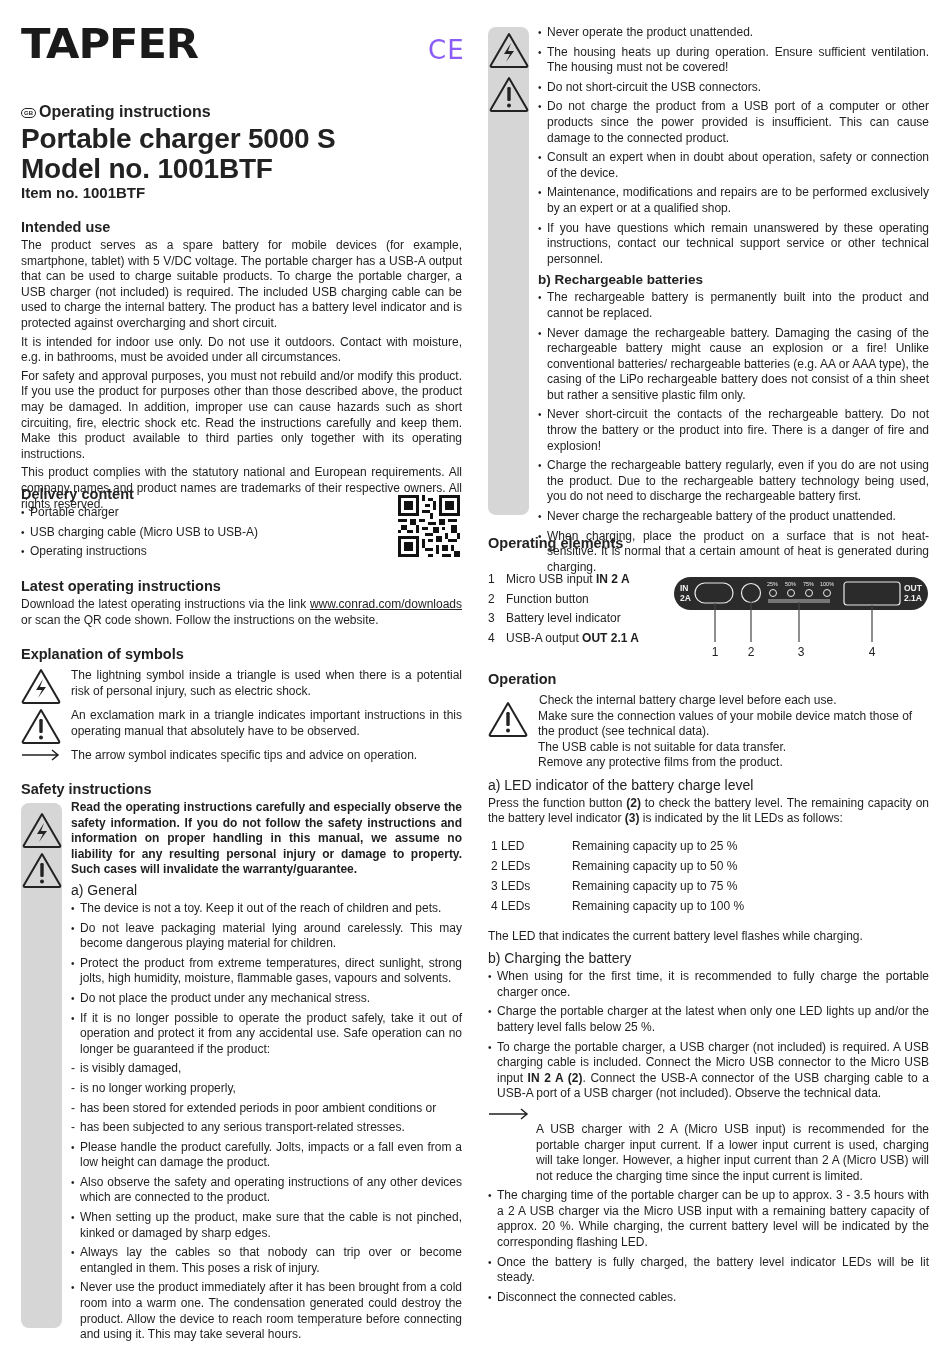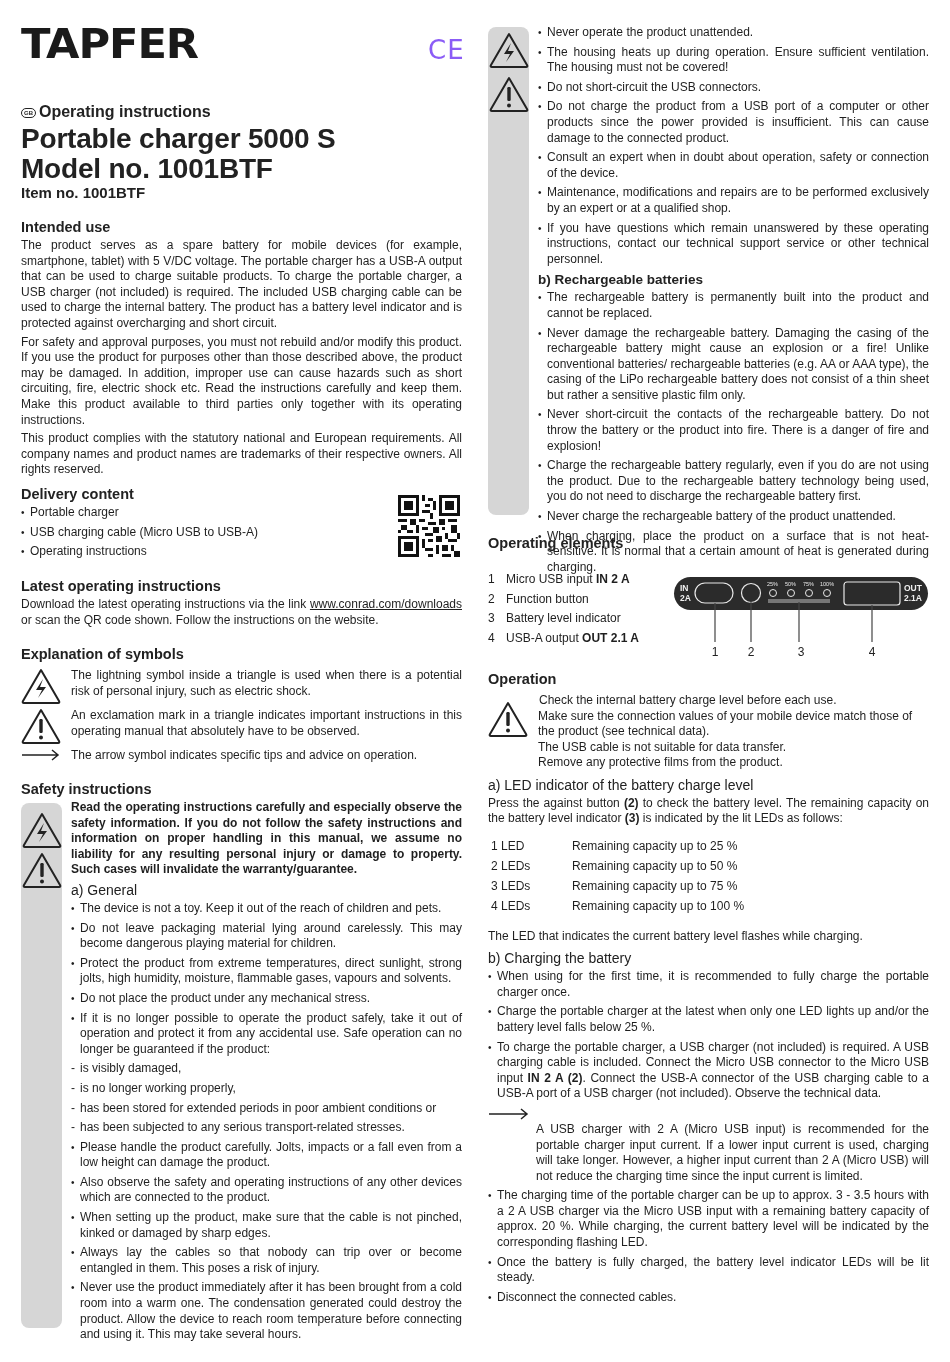--- a/index.html
+++ b/index.html
@@ -79,20 +79,21 @@
     <span class="gb-badge">GB</span><span>Operating instructions</span>
   </div>
   <div class="product-title" style="margin-top:4px;">Portable charger 5000 S</div>
   <div class="product-title" style="margin-top:4px;">Model no. 1001BTF</div>
   <div class="item-no" style="margin-top:2px;">Item no. 1001BTF</div>
 </div>
 
 <div class="abs" style="left:21px; top:218px; width:441px;">
   <h2>Intended use</h2>
   <p>The product serves as a spare battery for mobile devices (for example, smartphone, tablet) with 5 V/DC voltage. The portable charger has a USB-A output that can be used to charge suitable products. To charge the portable charger, a USB charger (not included) is required. The included USB charging cable can be used to charge the internal battery. The product has a battery level indicator and is protected against overcharging and short circuit.</p>
+  <p>It is intended for indoor use only. Do not use it outdoors. Contact with moisture, e.g. in bathrooms, must be avoided under all circumstances.</p>
   <p>For safety and approval purposes, you must not rebuild and/or modify this product. If you use the product for purposes other than those described above, the product may be damaged. In addition, improper use can cause hazards such as short circuiting, fire, electric shock etc. Read the instructions carefully and keep them. Make this product available to third parties only together with its operating instructions.</p>
   <p>This product complies with the statutory national and European requirements. All company names and product names are trademarks of their respective owners. All rights reserved.</p>
 </div>
 
 <div class="abs" style="left:21px; top:485px; width:360px;">
   <h2>Delivery content</h2>
   <ul class="bullets">
     <li>Portable charger</li>
     <li>USB charging cable (Micro USB to USB-A)</li>
     <li>Operating instructions</li>
@@ -323,21 +324,21 @@
     </div>
     <div style="flex:1; line-height:15.5px;">
       <div style="padding-left:1px;">Check the internal battery charge level before each use.</div>
       <div>Make sure the connection values of your mobile device match those of the product (see technical data).</div>
       <div>The USB cable is not suitable for data transfer.</div>
       <div>Remove any protective films from the product.</div>
     </div>
   </div>
 
   <h3 class="light" style="margin-top:6px;">a) LED indicator of the battery charge level</h3>
-  <p><span>Press the against button </span><b>(2)</b><span> to check the battery level. The remaining capacity on the battery level indicator </span><b>(3)</b><span> is indicated by the lit LEDs as follows:</span></p>
+  <p><span>Press the function button </span><b>(2)</b><span> to check the battery level. The remaining capacity on the battery level indicator </span><b>(3)</b><span> is indicated by the lit LEDs as follows:</span></p>
 
   <div class="led-table">
     <div class="row">
         <span class="k">1 LED</span>
         <span>Remaining capacity up to 25 %</span>
       </div>
     <div class="row">
         <span class="k">2 LEDs</span>
         <span>Remaining capacity up to 50 %</span>
       </div>

